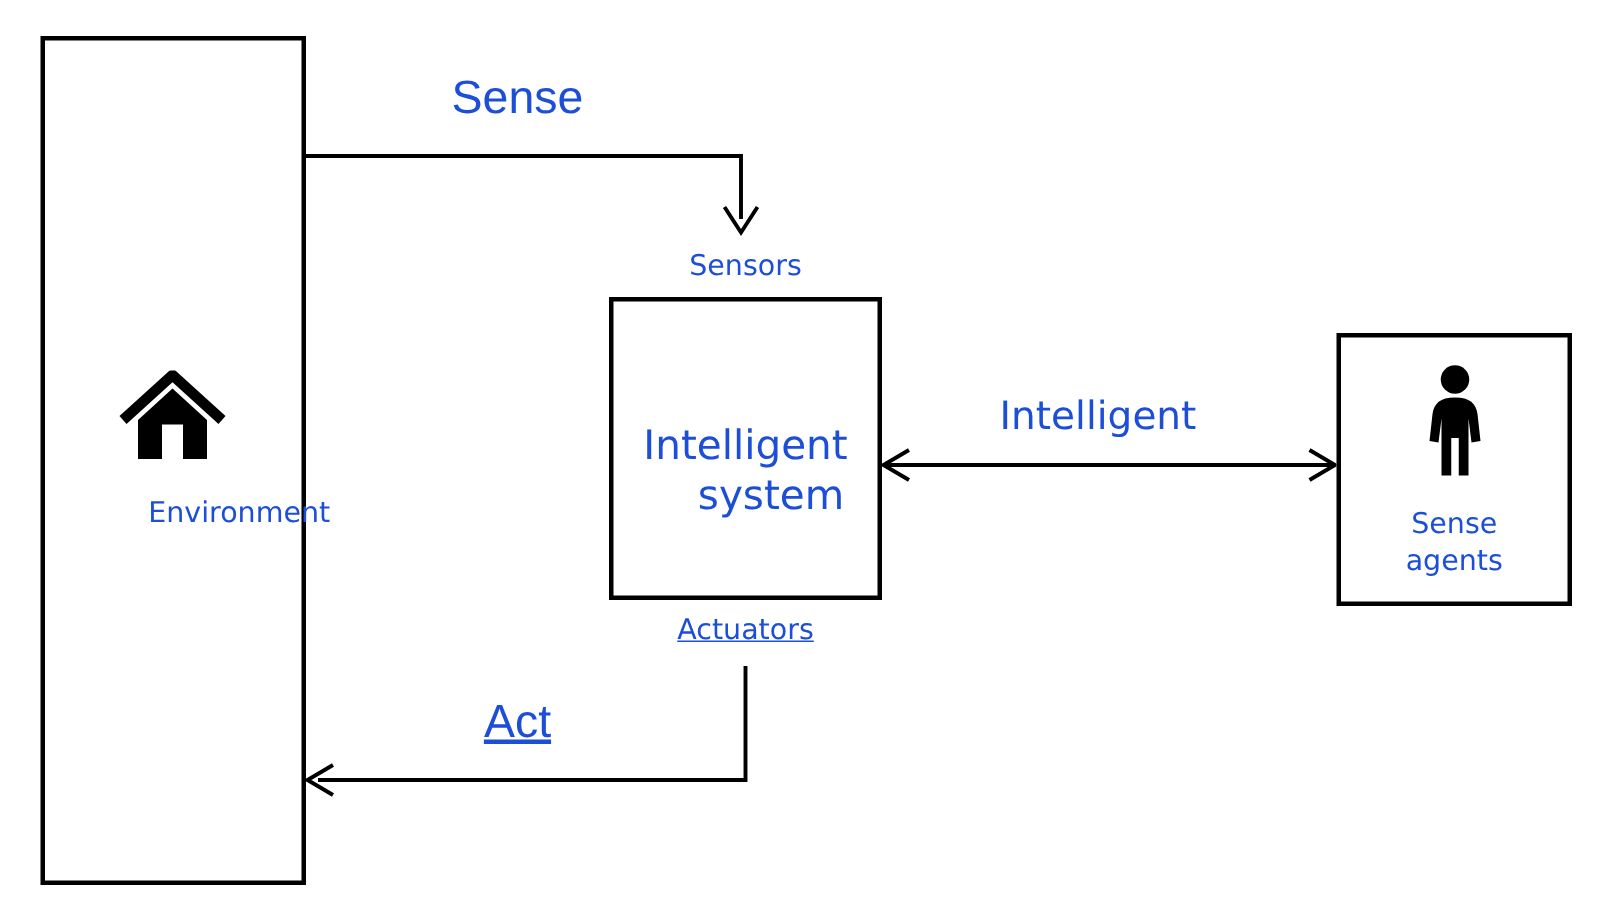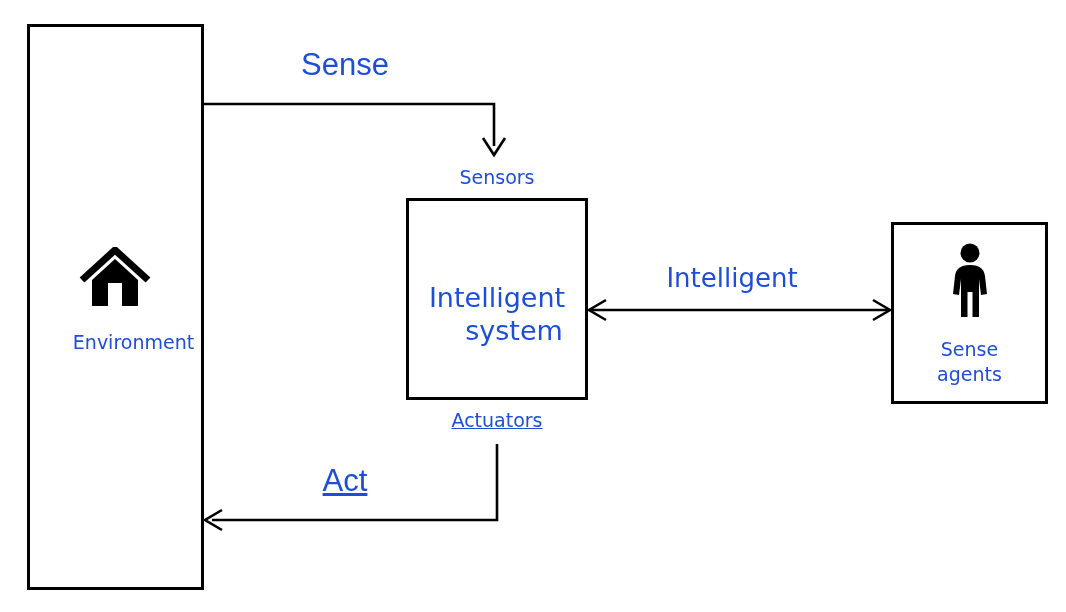--- a/index.html
+++ b/index.html
@@ -97,21 +97,21 @@
 
   <span class="icon-wrap" style="left:79px; top:247px; width:72px; height:62px;">
     <svg width="72" height="62" viewBox="0 0 72 62" xmlns="http://www.w3.org/2000/svg">
 
       <path d="M 3 33 L 36 3 L 69 33" fill="none" stroke="#000000" stroke-width="7" stroke-linejoin="miter" stroke-linecap="butt"></path>
 
       <path d="M 13 33 L 36 12 L 59 33 L 59 59 L 43 59 L 43 36 L 29 36 L 29 59 L 13 59 Z" fill="#000000"></path>
     </svg>
   </span>
 
-  <div class="lbl lbl-node-small" style="left:45px; top:330px; width:177px;">Environment</div>
+  <div class="lbl lbl-node-small" style="left:27px; top:330px; width:177px;padding-left:44px;">Environment</div>
 
   <div class="node-box" style="left:406px; top:198px; width:182px; height:202px;"></div>
 
   <div class="lbl lbl-node-big" style="left:406px; top:258px; width:182px;">Intelligent</div>
   <div class="lbl lbl-node-big" style="left:406px; top:291px; width:216px;">system</div>
 
   <div class="lbl lbl-port" style="left:406px; top:167px; width:182px;">Sensors</div>
   <div class="lbl lbl-port" style="left:406px; top:410px; width:182px;text-decoration:underline;">Actuators</div>
 
   <div class="node-box" style="left:891px; top:222px; width:157px; height:182px;"></div>

